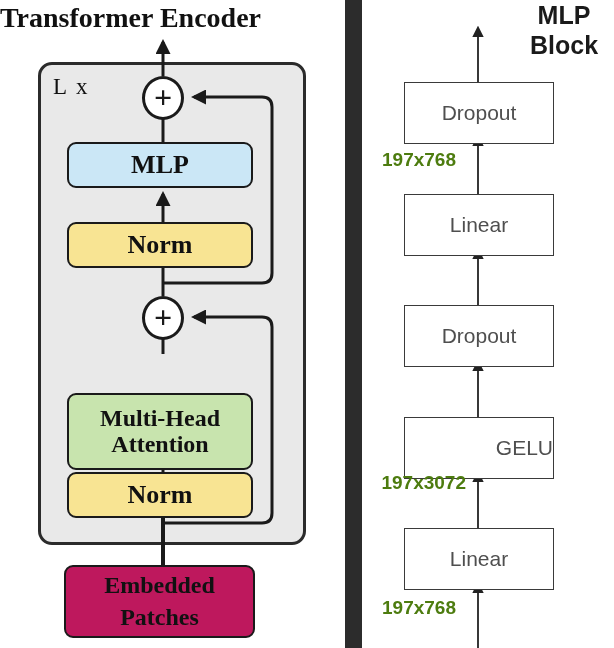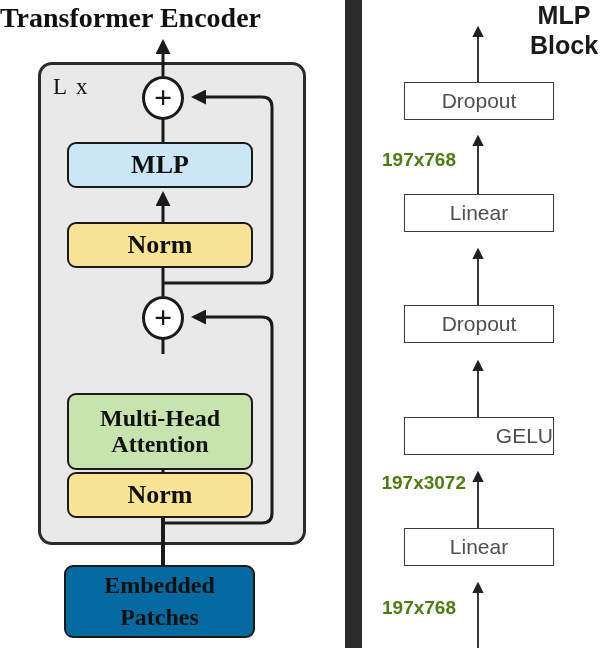--- a/index.html
+++ b/index.html
@@ -45,21 +45,21 @@
     left:64px;top:565px;width:191px;height:73px;font-size:24px;
   }
   
   #divider{left:345px;top:0;width:17px;height:648px;background:#2c2c2c;z-index:3;}
   
   #mlp-block-title{
     left:517px;top:0;width:94px;text-align:center;
     font-weight:bold;font-size:25px;color:#1a1a1a;line-height:1.2;z-index:5;
   }
   .rbox{
-    left:404px;width:150px;height:38px;background:#ffffff;
+    left:404px;width:150px;height:62px;background:#ffffff;
     border:1.5px solid #3a3a3a;display:flex;align-items:center;justify-content:center;
     font-size:21px;color:#4f4f4f;z-index:4;box-sizing:border-box;
   }
   #rbox-0{top:82px;}
   #rbox-1{top:194px;}
   #rbox-2{top:305px;}
   #rbox-3{top:417px;justify-content:flex-end;}
   #rbox-4{top:528px;}
   .dim-label{
     font-weight:bold;font-size:19px;color:#4d7c0f;z-index:5;text-align:right;
@@ -128,21 +128,21 @@
   <div class="abs lbox" id="box-norm1" style="background-color: rgb(248, 228, 147);">
     <span>Norm</span>
   </div>
   <div class="abs lbox" id="box-mha" style="background-color: rgb(200, 228, 174);">
     <span>Multi-Head</span>
     <span>Attention</span>
   </div>
   <div class="abs lbox" id="box-norm2" style="background-color: rgb(248, 228, 147);">
     <span>Norm</span>
   </div>
-  <div class="abs lbox" id="box-embedded" style="background-color: #0369a1; gap: 6px;">
+  <div class="abs lbox" id="box-embedded" style="background-color: #be185d; gap: 6px;">
     <span>Embedded</span>
     <span>Patches</span>
   </div>
 
   <div class="abs" id="divider"></div>
 
   <div class="abs" id="mlp-block-title">
     <div>MLP</div>
     <div>Block</div>
   </div>

